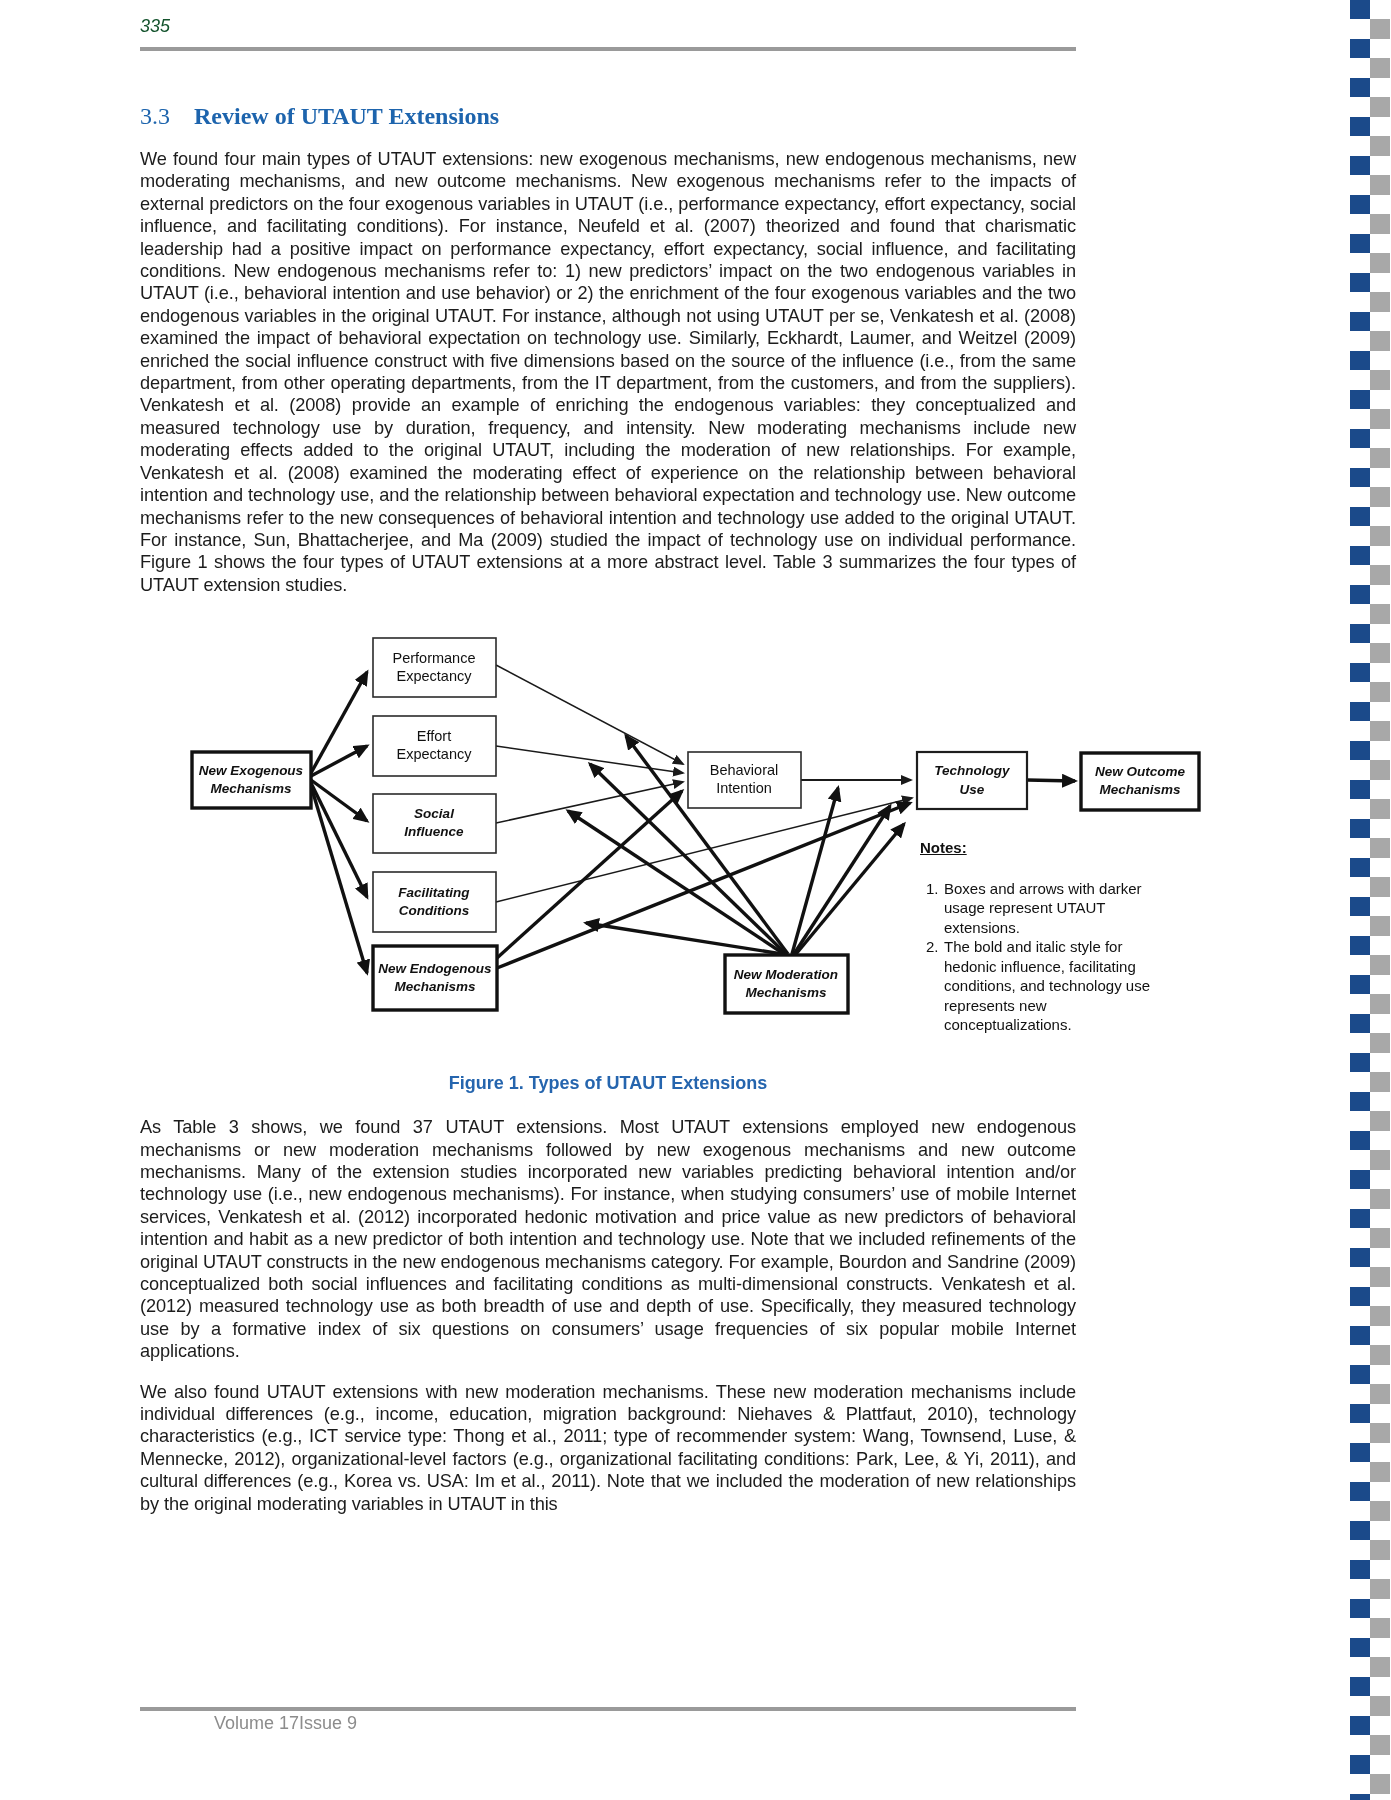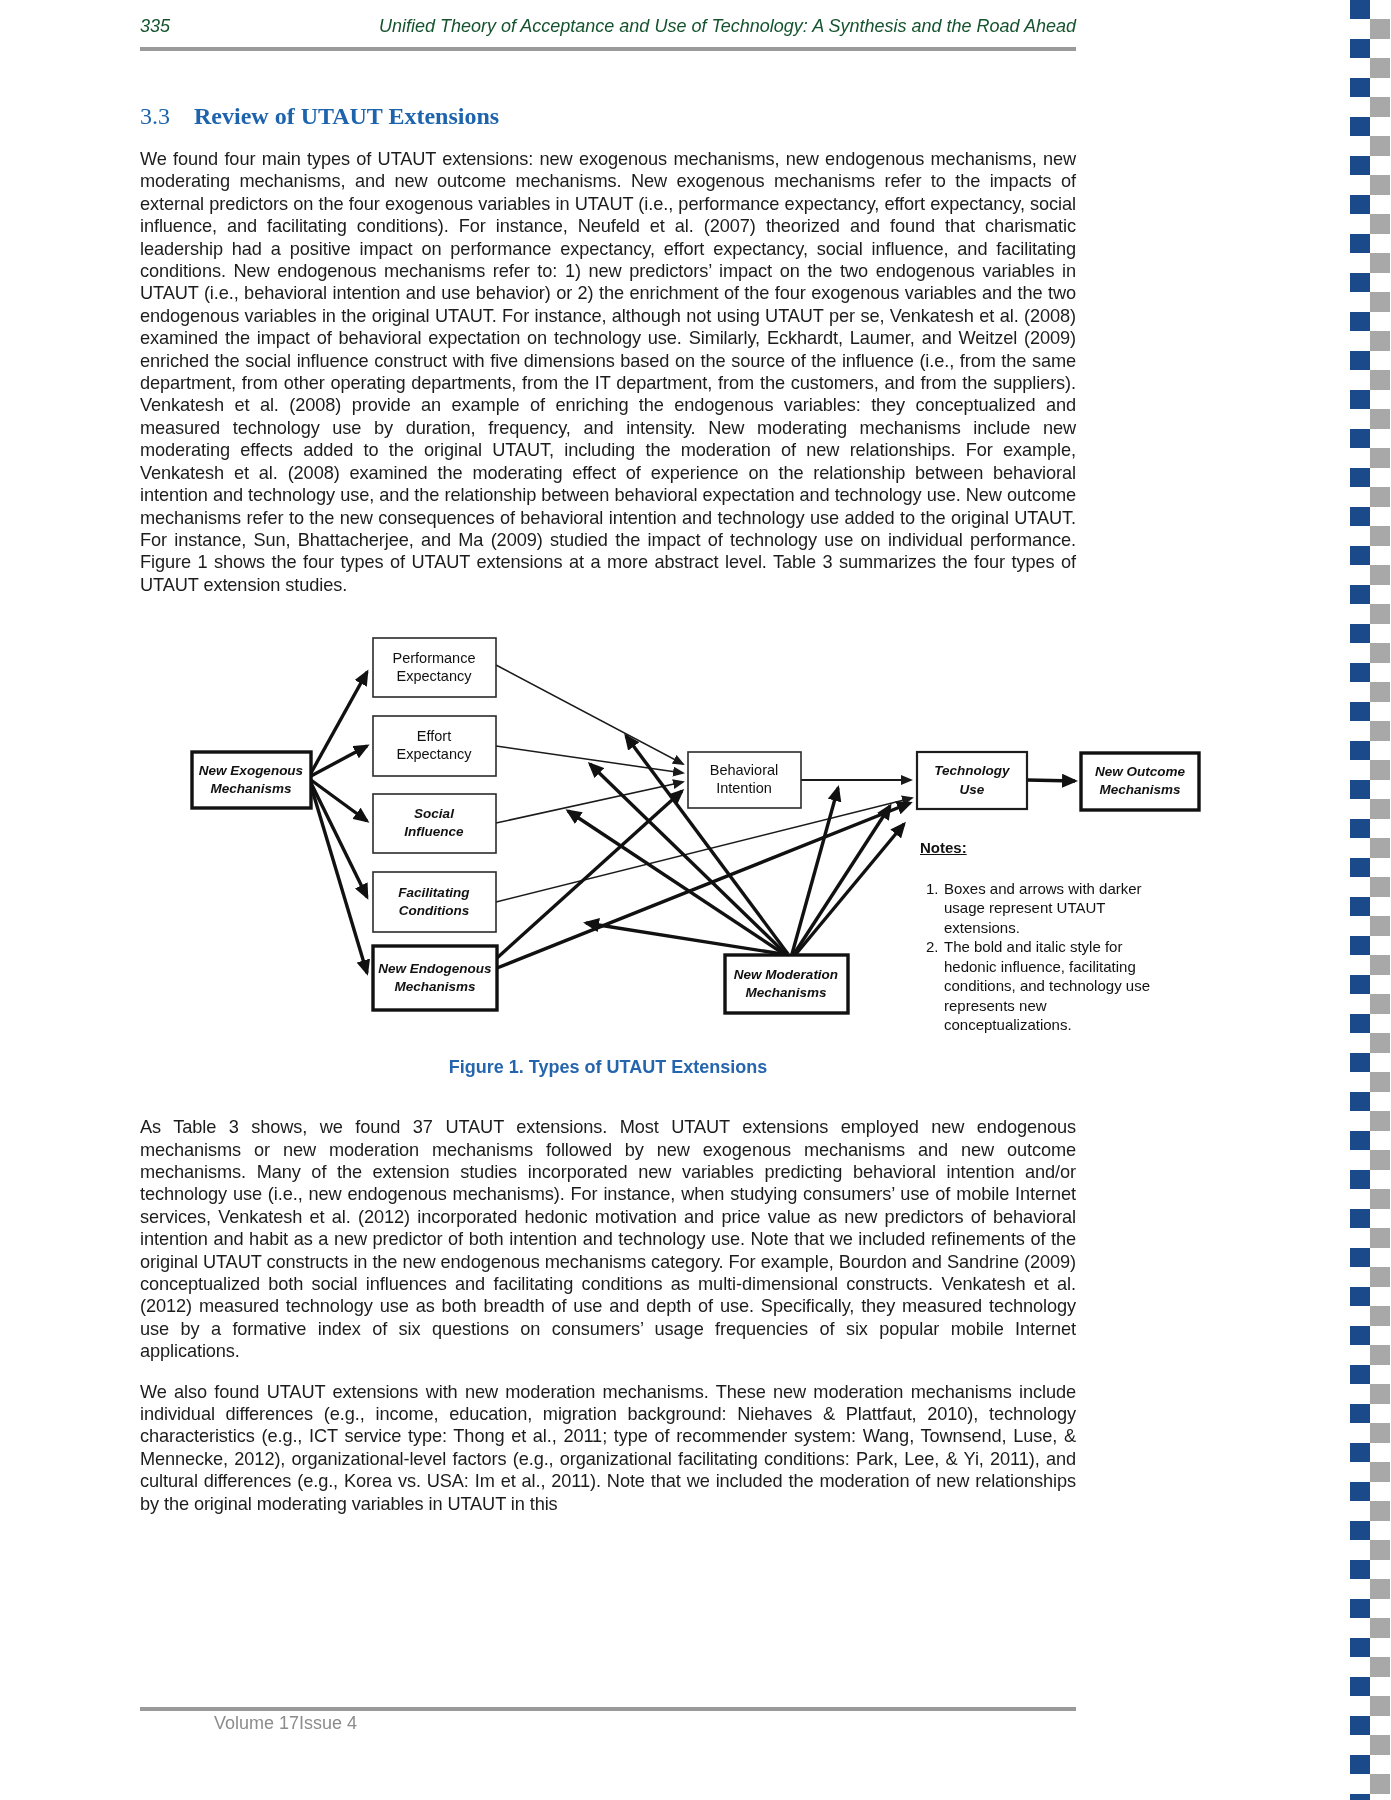--- a/index.html
+++ b/index.html
@@ -42,39 +42,38 @@
   .lt { stroke:#1a1a1a; stroke-width:1.5; }
   .lm { stroke:#1a1a1a; stroke-width:2.2; }
   .lk { stroke:#111111; stroke-width:3.4; }
 
   .notes { position:absolute; left:780px; top:228px; width:252px;
     font-size:15px; line-height:19.5px; color:#111; }
   .notes-head { font-weight:700; text-decoration:underline; margin-bottom:21px; }
   .note-item { display:flex; margin-left:6px; }
   .note-num { flex:0 0 18px; }
 
-  .caption { position:absolute; left:0; bottom:20px; width:936px; text-align:center;
+  .caption { position:absolute; left:0; bottom:4px; width:936px; text-align:center;
     color:#2565ae; font-weight:700; font-size:18px; }
 
   .footer { position:absolute; left:140px; top:1707px; width:936px;
     border-top:4px solid #9a9a9a; color:#8c8c8c; font-size:18px; }
   .footer-inner { display:flex; justify-content:flex-start; padding:2px 72px 0 74px; }
 </style>
 </head>
 <body>
 
 <div class="page">
   <div class="deco pat-blue"></div>
   <div class="deco pat-gray"></div>
 
   <div class="content">
 
     <div class="header">
       <span class="pagenum">335</span>
-      <span class="runtitle">Unified Theory of Acceptance and Use of Technology: A Synthesis and the Road Ahead</span>
     </div>
 
     <h2 class="section">
       <span class="secnum">3.3</span><span class="sectitle">Review of UTAUT Extensions</span>
     </h2>
 
     <p class="body">We found four main types of UTAUT extensions: new exogenous mechanisms, new endogenous mechanisms, new moderating mechanisms, and new outcome mechanisms. New exogenous mechanisms refer to the impacts of external predictors on the four exogenous variables in UTAUT (i.e., performance expectancy, effort expectancy, social influence, and facilitating conditions). For instance, Neufeld et al. (2007) theorized and found that charismatic leadership had a positive impact on performance expectancy, effort expectancy, social influence, and facilitating conditions. New endogenous mechanisms refer to: 1) new predictors’ impact on the two endogenous variables in UTAUT (i.e., behavioral intention and use behavior) or 2) the enrichment of the four exogenous variables and the two endogenous variables in the original UTAUT. For instance, although not using UTAUT per se, Venkatesh et al. (2008) examined the impact of behavioral expectation on technology use. Similarly, Eckhardt, Laumer, and Weitzel (2009) enriched the social influence construct with five dimensions based on the source of the influence (i.e., from the same department, from other operating departments, from the IT department, from the customers, and from the suppliers). Venkatesh et al. (2008) provide an example of enriching the endogenous variables: they conceptualized and measured technology use by duration, frequency, and intensity. New moderating mechanisms include new moderating effects added to the original UTAUT, including the moderation of new relationships. For example, Venkatesh et al. (2008) examined the moderating effect of experience on the relationship between behavioral intention and technology use, and the relationship between behavioral expectation and technology use. New outcome mechanisms refer to the new consequences of behavioral intention and technology use added to the original UTAUT. For instance, Sun, Bhattacherjee, and Ma (2009) studied the impact of technology use on individual performance. Figure 1 shows the four types of UTAUT extensions at a more abstract level. Table 3 summarizes the four types of UTAUT extension studies.</p>
 
     <div class="figure-wrap">
       <svg class="diagram" width="1100" height="412" viewBox="0 0 1100 412">
@@ -183,16 +182,16 @@
       <div class="caption">Figure 1. Types of UTAUT Extensions</div>
     </div>
 
     <p class="body">As Table 3 shows, we found 37 UTAUT extensions. Most UTAUT extensions employed new endogenous mechanisms or new moderation mechanisms followed by new exogenous mechanisms and new outcome mechanisms. Many of the extension studies incorporated new variables predicting behavioral intention and/or technology use (i.e., new endogenous mechanisms). For instance, when studying consumers’ use of mobile Internet services, Venkatesh et al. (2012) incorporated hedonic motivation and price value as new predictors of behavioral intention and habit as a new predictor of both intention and technology use. Note that we included refinements of the original UTAUT constructs in the new endogenous mechanisms category. For example, Bourdon and Sandrine (2009) conceptualized both social influences and facilitating conditions as multi-dimensional constructs. Venkatesh et al. (2012) measured technology use as both breadth of use and depth of use. Specifically, they measured technology use by a formative index of six questions on consumers’ usage frequencies of six popular mobile Internet applications.</p>
     <p class="body">We also found UTAUT extensions with new moderation mechanisms. These new moderation mechanisms include individual differences (e.g., income, education, migration background: Niehaves &amp; Plattfaut, 2010), technology characteristics (e.g., ICT service type: Thong et al., 2011; type of recommender system: Wang, Townsend, Luse, &amp; Mennecke, 2012), organizational-level factors (e.g., organizational facilitating conditions: Park, Lee, &amp; Yi, 2011), and cultural differences (e.g., Korea vs. USA: Im et al., 2011). Note that we included the moderation of new relationships by the original moderating variables in UTAUT in this</p>
   </div>
 
   <div class="footer">
     <div class="footer-inner">
       <span>Volume 17</span>
-      <span>Issue 4</span>
+      <span>Issue 9</span>
     </div>
   </div>
 </div>
 
 </body></html>

